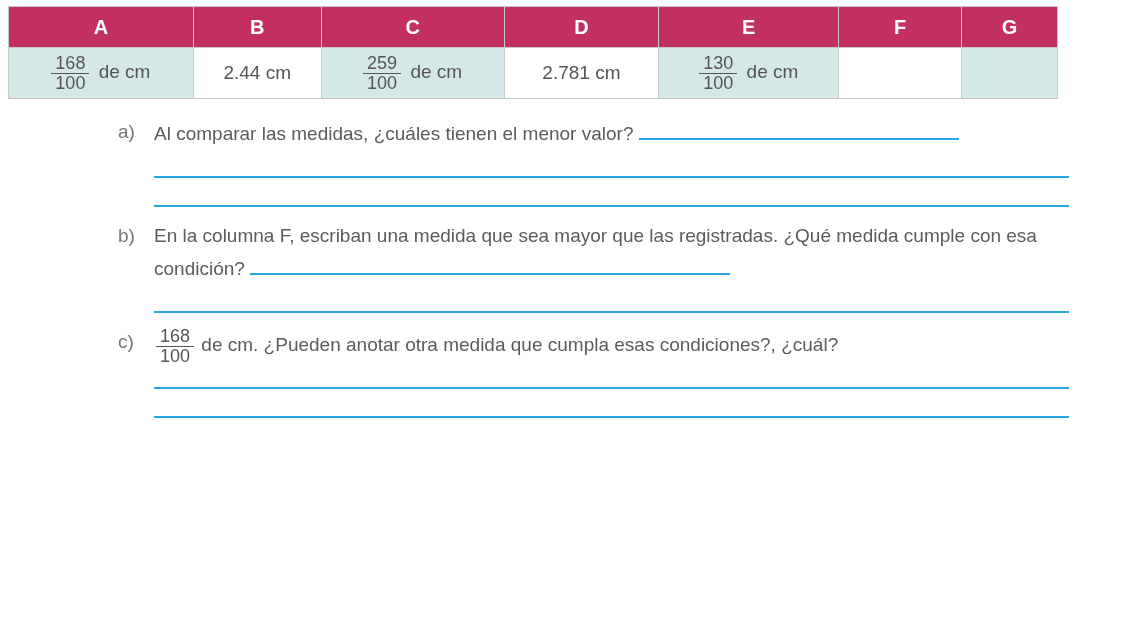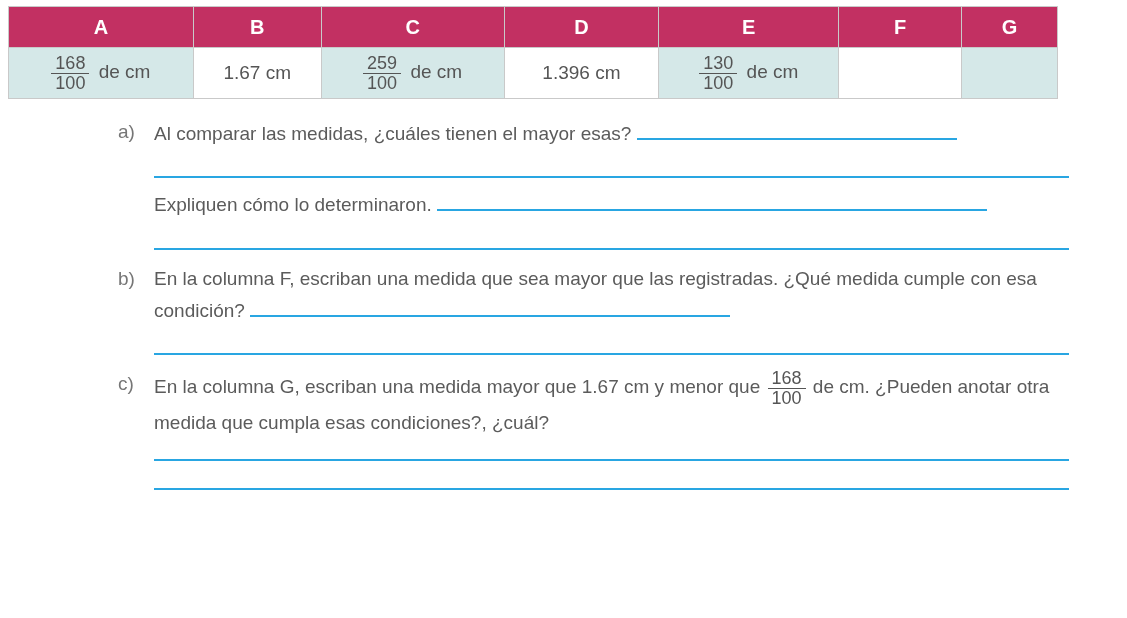--- a/index.html
+++ b/index.html
@@ -108,68 +108,65 @@
     <th>G</th>
   </tr>
   <tr>
     <td class="alt">
       <span class="frac">
         <span class="num">168</span>
         <span class="den">100</span>
       </span>
       <span>de cm</span>
     </td>
-    <td>1.67 cm</td>
+    <td>2.44 cm</td>
     <td class="alt">
       <span class="frac">
         <span class="num">259</span>
         <span class="den">100</span>
       </span>
       <span>de cm</span>
     </td>
-    <td>1.396 cm</td>
+    <td>2.781 cm</td>
     <td class="alt">
       <span class="frac">
         <span class="num">130</span>
         <span class="den">100</span>
       </span>
       <span>de cm</span>
     </td>
     <td></td>
     <td class="alt"></td>
   </tr>
 </tbody>
   </table>
 
 <div class="questions">
 
   <div class="item">
     <div class="marker">a)</div>
     <div class="body">
-      <span>Al comparar las medidas, ¿cuáles tienen el mayor esas? </span><span class="iblank" style="width:320px"></span>
+      <span>Al comparar las medidas, ¿cuáles tienen el menor valor? </span><span class="iblank" style="width:320px"></span>
       <div class="fblank"></div>
-      <div style="margin-top:10px">
-        <span>Expliquen cómo lo determinaron. </span><span class="iblank" style="width:550px"></span>
-      </div>
       <div class="fblank"></div>
     </div>
   </div>
 
   <div class="item" style="margin-top:14px">
     <div class="marker">b)</div>
     <div class="body">
       <span>En la columna F, escriban una medida que sea mayor que las registradas. ¿Qué medida cumple con esa condición? </span><span class="iblank" style="width:480px"></span>
       <div class="fblank"></div>
     </div>
   </div>
 
   <div class="item" style="margin-top:14px">
     <div class="marker">c)</div>
     <div class="body">
-      <span>En la columna G, escriban una medida mayor que 1.67 cm y menor que </span><span class="ifrac">
+      <span class="ifrac">
         <span class="num">168</span>
         <span class="den">100</span>
       </span><span> de cm. ¿Pueden anotar otra medida que cumpla esas condiciones?, ¿cuál?</span>
       <div class="fblank tight"></div>
       <div class="fblank"></div>
     </div>
   </div>
 
 </div>
 

